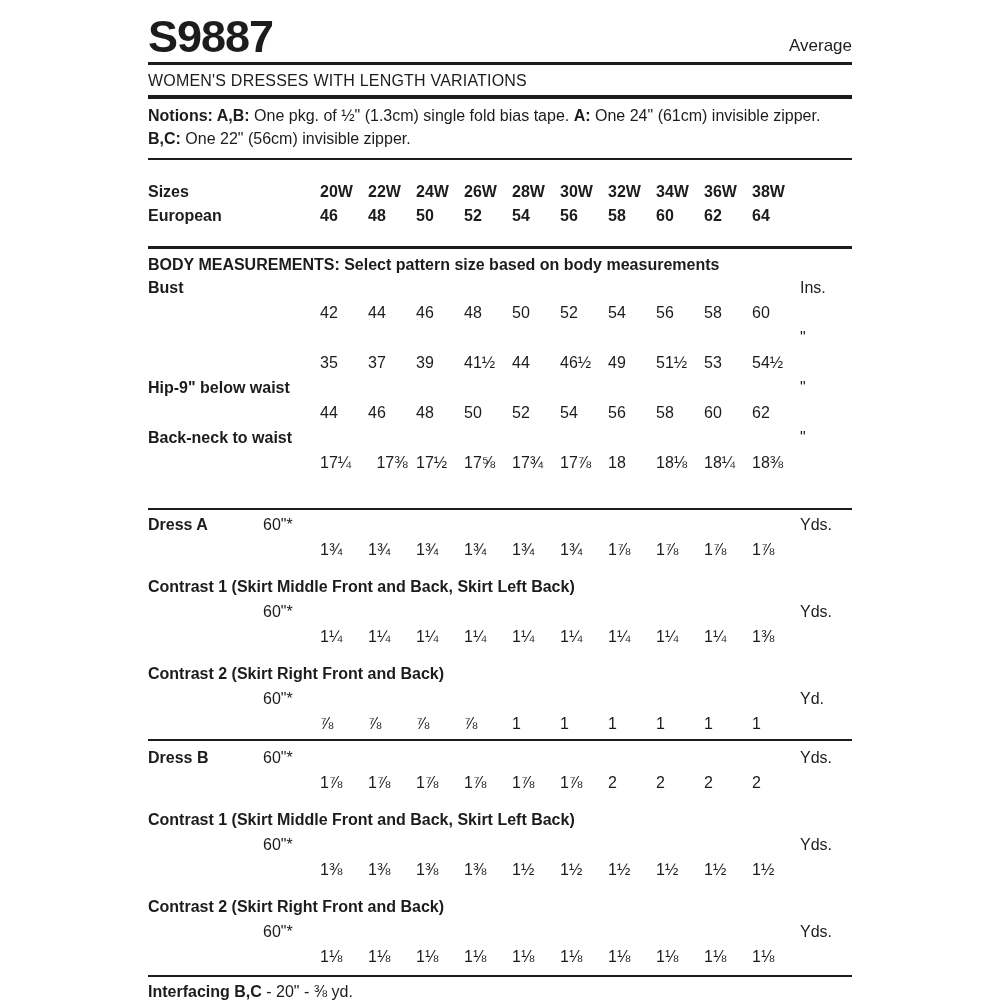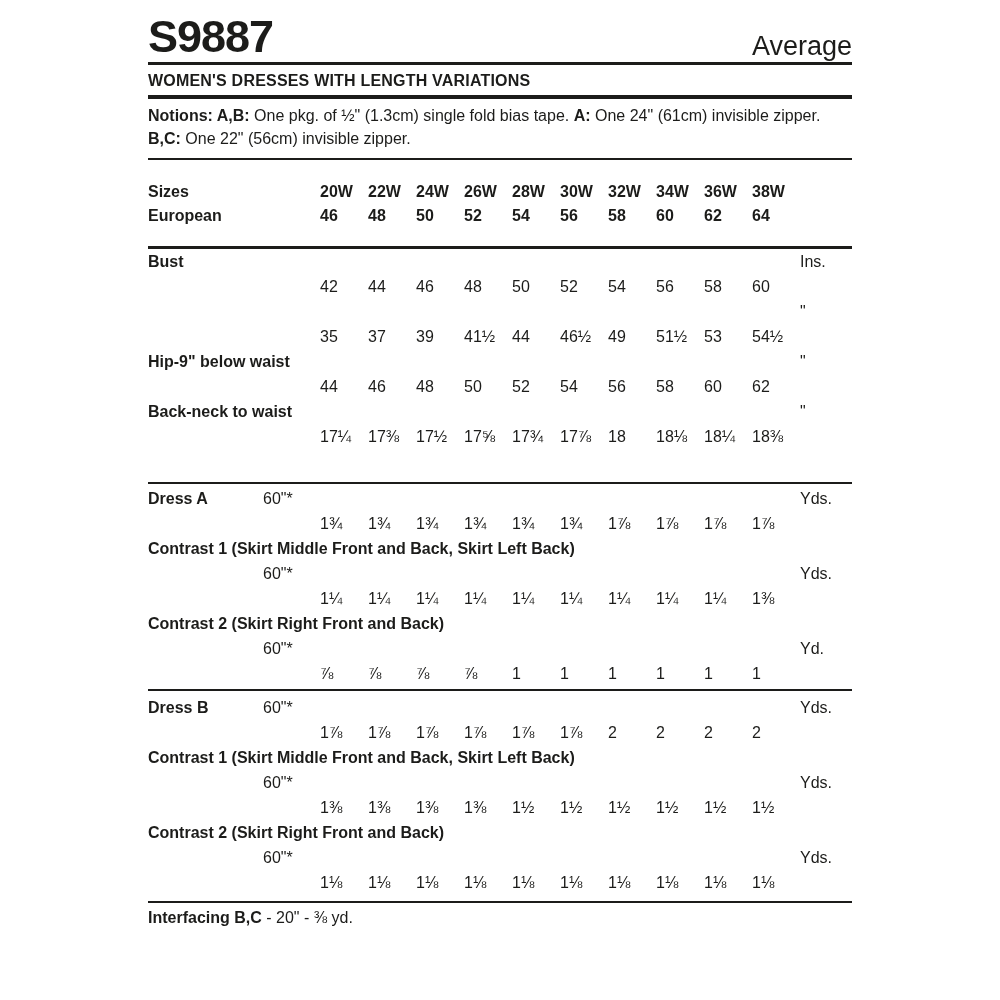--- a/index.html
+++ b/index.html
@@ -6,35 +6,35 @@
   .page{
     width:1000px;height:1000px;box-sizing:border-box;
     padding:14px 148px 0 148px;
     background:#ffffff;color:#1c1c1a;
     font-family:"Liberation Sans","DejaVu Sans",sans-serif;
     font-size:16px;
     -webkit-font-smoothing:antialiased;
   }
   .masthead{display:flex;justify-content:space-between;align-items:flex-end;height:44px;}
   .pattern-number{font-size:45px;font-weight:bold;line-height:42px;letter-spacing:-1px;}
-  .rating{font-size:27px;line-height:24px;}
+  .rating{font-size:17px;line-height:24px;}
   hr.rule{border:0;border-top:2px solid #1c1c1a;margin:0;}
   hr.rule.med{border-top-width:3px;}
-  .doc-title{font-weight:bold;font-size:16px;line-height:17px;margin:7px 0 6px 0;letter-spacing:0.2px;}
+  .doc-title{font-weight:normal;font-size:16px;line-height:17px;margin:7px 0 6px 0;letter-spacing:0.2px;}
   .para{margin:0;line-height:23px;}
   .bold{font-weight:bold;}
   .grid-row{display:grid;grid-template-columns:115px 57px repeat(10,48px) 1fr;line-height:25px;}
   .grid-row.tight{line-height:24px;}
   .lbl{grid-column:1;font-weight:bold;white-space:nowrap;}
   .span2{grid-column:1 / 3;font-weight:bold;white-space:nowrap;}
   .w{grid-column:2;}
   .unit{grid-column:13;}
   .inline-text{grid-column:2 / 14;}
   .all-bold{font-weight:bold;}
-  .subhead{font-weight:bold;line-height:25px;}
+  .subhead{font-weight:bold;line-height:25px;margin-top:12px;}
   .bm-heading{font-weight:bold;line-height:20px;margin-top:6px;}
 </style>
 </head>
 <body>
 
 <div class="page">
 
   <div class="masthead">
     <div class="pattern-number">S9887</div>
     <div class="rating">Average</div>
@@ -73,20 +73,21 @@
         <span style="grid-column: 8;">56</span>
         <span style="grid-column: 9;">58</span>
         <span style="grid-column: 10;">60</span>
         <span style="grid-column: 11;">62</span>
         <span style="grid-column: 12;">64</span>
       </div>
   </div>
   <hr class="rule med" style="margin-top:18px;">
 
   <div>
+    <div class="bm-heading">BODY MEASUREMENTS: Select pattern size based on body measurements</div>
     <div class="grid-row">
       <span class="span2">Bust</span>
       <span class="unit">Ins.</span>
     <span style="grid-column: 3;">42</span>
         <span style="grid-column: 4;">44</span>
         <span style="grid-column: 5;">46</span>
         <span style="grid-column: 6;">48</span>
         <span style="grid-column: 7;">50</span>
         <span style="grid-column: 8;">52</span>
         <span style="grid-column: 9;">54</span>
@@ -118,21 +119,21 @@
         <span style="grid-column: 8;">54</span>
         <span style="grid-column: 9;">56</span>
         <span style="grid-column: 10;">58</span>
         <span style="grid-column: 11;">60</span>
         <span style="grid-column: 12;">62</span>
       </div>
     <div class="grid-row">
       <span class="span2">Back-neck to waist</span>
       <span class="unit">"</span>
     <span style="grid-column: 3;">17¼</span>
-        <span style="grid-column: 4;">17⅜</span>
+        <span style="grid-column: 4; text-align: center;">17⅜</span>
         <span style="grid-column: 5;">17½</span>
         <span style="grid-column: 6;">17⅝</span>
         <span style="grid-column: 7;">17¾</span>
         <span style="grid-column: 8;">17⅞</span>
         <span style="grid-column: 9;">18</span>
         <span style="grid-column: 10;">18⅛</span>
         <span style="grid-column: 11;">18¼</span>
         <span style="grid-column: 12;">18⅜</span>
       </div>
   </div>

